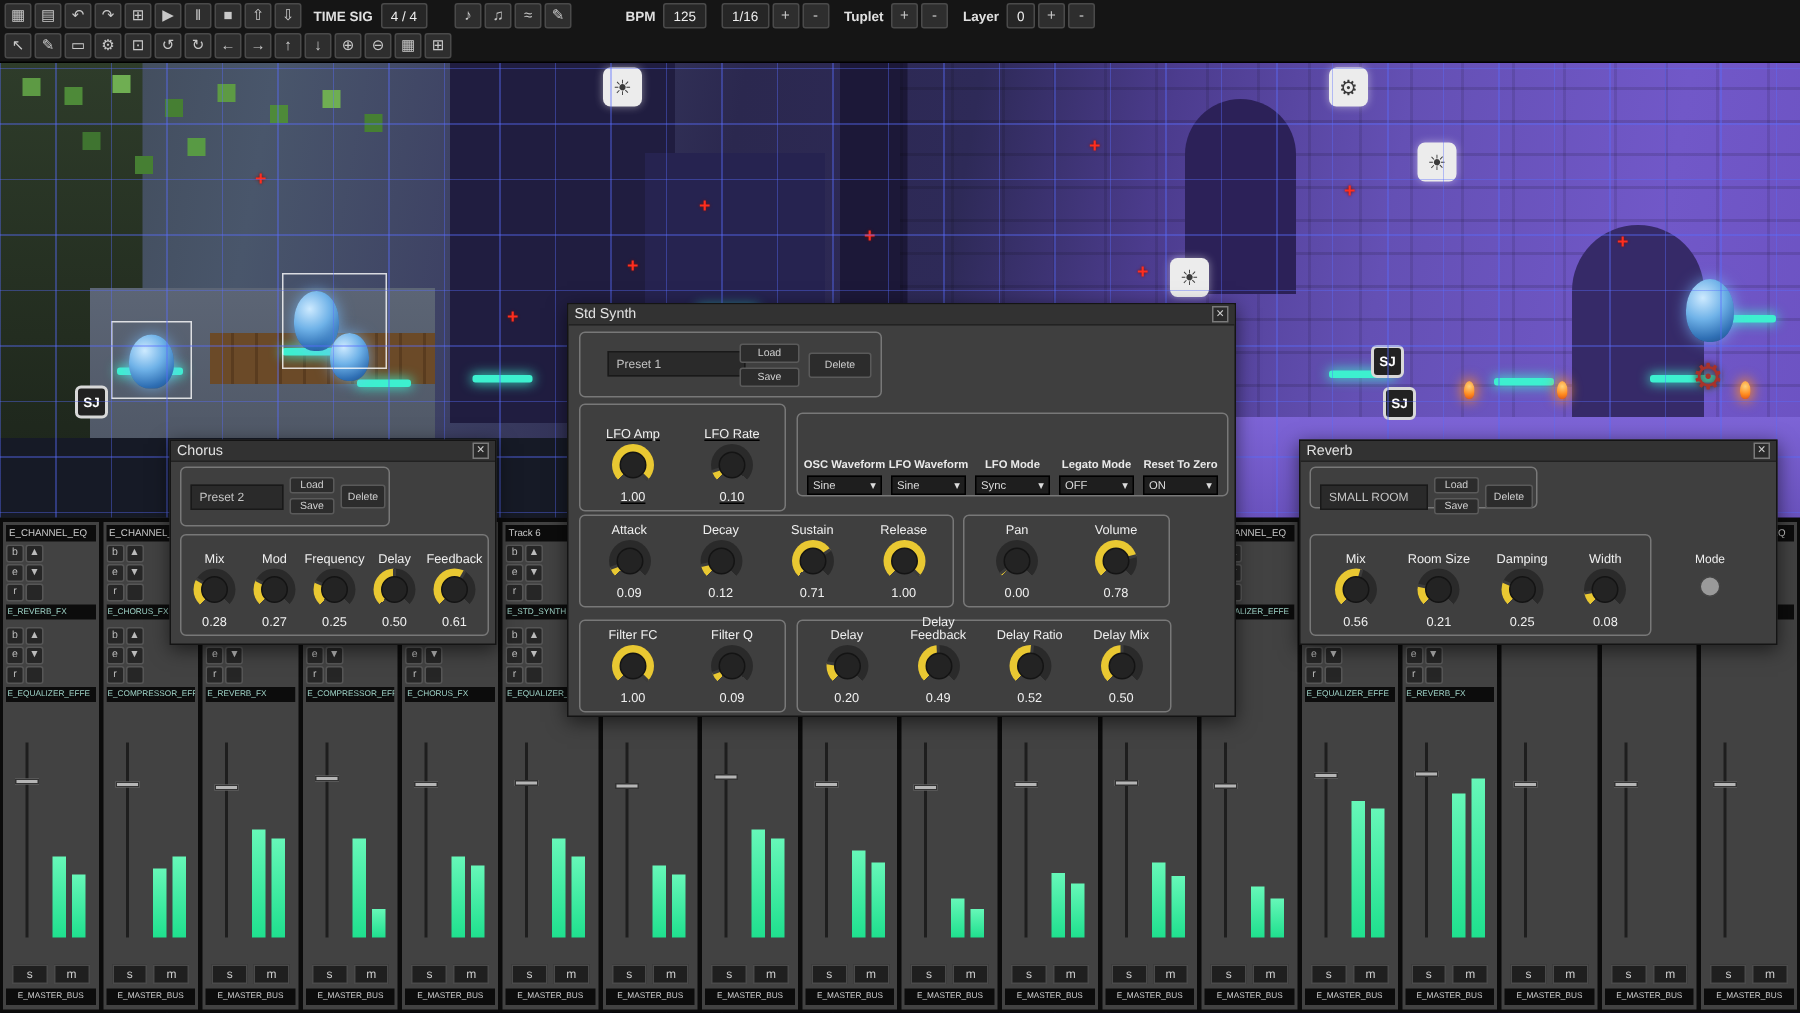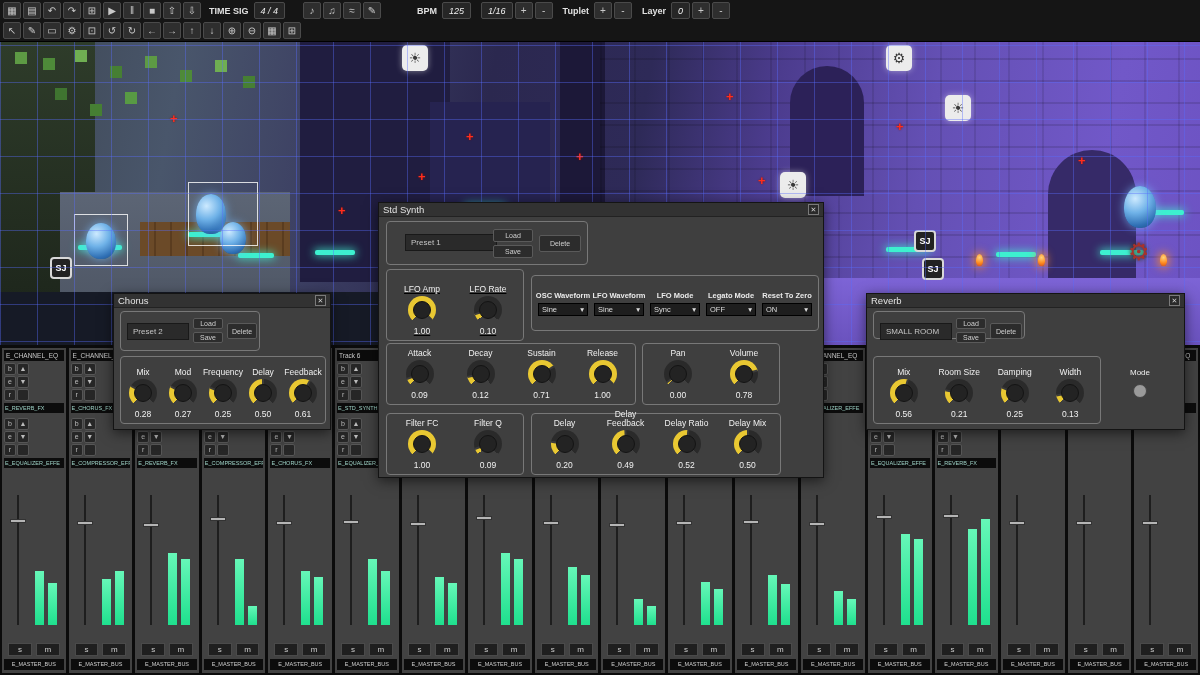--- a/index.html
+++ b/index.html
@@ -9,21 +9,21 @@
 
   
   .toolbar{position:absolute;top:0;left:0;width:1200px;height:42px;background:#151515;
     z-index:30;display:flex;flex-direction:column;gap:1px;padding:1px 3px;border-bottom:1px solid #000;}
   .tb-row{display:flex;align-items:center;height:19px;gap:2px;}
   .tb-icons{display:flex;gap:2px;}
   .tb-btn{width:18px;height:17px;background:#2e2e2e;border:1px solid #4a4a4a;border-radius:2px;
     color:#c9c9c9;font-size:10px;line-height:15px;text-align:center;flex:0 0 auto;}
   .tb-label{color:#e0e0e0;font-size:9px;font-weight:bold;margin:0 3px 0 6px;white-space:nowrap;}
   .tb-box{background:#262626;border:1px solid #4a4a4a;border-radius:2px;color:#efefef;
-    font-size:9px;height:17px;display:inline-flex;align-items:center;padding:0 6px;white-space:nowrap;font-style:italic;}
+    font-size:9px;height:17px;display:inline-flex;align-items:center;padding:0 6px;white-space:nowrap;}
 
   
   .scene{position:absolute;top:42px;left:0;width:1200px;height:633px;overflow:hidden;z-index:1;
     background:linear-gradient(100deg,#3d4652 0%,#49566b 14%,#3c3f63 26%,#2b284f 38%,#2e2a58 50%,
       #4c3c8e 60%,#6450b4 72%,#7158c8 86%,#6a50c0 100%);}
   .scene::after{content:"";position:absolute;inset:0;pointer-events:none;
     background-image:
       repeating-linear-gradient(0deg,rgba(88,108,255,.40) 0 1px,transparent 1px 37px),
       repeating-linear-gradient(90deg,rgba(88,108,255,.40) 0 1px,transparent 1px 37px);}
   .sp{position:absolute;}
@@ -99,21 +99,21 @@
   .btn-small{position:absolute;background:#2c2c2c;border:1px solid #5a5a5a;color:#cfcfcf;
     font-size:7px;display:flex;align-items:center;justify-content:center;border-radius:2px;}
   .knob-row{display:flex;justify-content:space-evenly;align-items:flex-end;padding:4px 2px;}
   .knob-unit{display:flex;flex-direction:column;align-items:center;flex:1 1 0;min-width:0;}
   .knob-label{color:#f0f0f0;font-size:8.5px;line-height:8.5px;text-align:center;}
   .knob{position:relative;width:28px;height:28px;margin:3px 0 2px;}
   .ring{position:absolute;inset:0;border-radius:50%;}
   .ptr{position:absolute;left:13px;top:0;width:2px;height:14px;background:#3b3b3b;transform-origin:50% 100%;}
   .inner{position:absolute;inset:5px;border-radius:50%;background:#232323;border:1px solid #141414;}
   .knob-value{color:#f0f0f0;font-size:8.5px;}
-  .dd-row{display:flex;align-items:center;justify-content:space-evenly;padding:0 3px;}
+  .dd-row{display:flex;align-items:flex-end;justify-content:space-evenly;padding:0 3px;}
   .dd{display:flex;flex-direction:column;align-items:center;gap:3px;flex:1 1 0;min-width:0;}
   .dd-label{color:#eaeaea;font-size:7.5px;font-weight:bold;white-space:nowrap;}
   .dd-box{width:50px;height:13px;background:#1e1e1e;border:1px solid #000;color:#ddd;font-size:7.5px;
     display:flex;align-items:center;justify-content:space-between;padding:0 3px;}
   .mode-label{position:absolute;color:#eee;font-size:8px;}
   .mode-knob{position:absolute;width:14px;height:14px;border-radius:50%;background:#9a9a9a;border:1px solid #444;}
 </style>
 </head>
 <body>
 
@@ -1136,20 +1136,20 @@
           </div>
           <div class="knob-value">0.25</div>
         </div>
         <div class="knob-unit">
           <div class="knob-label">Width</div>
           <div class="knob">
             <div class="ring" style="background: conic-gradient(from 225deg, rgb(233, 200, 50) 0deg, rgb(233, 200, 50) 35.1deg, rgb(42, 42, 42) 35.1deg, rgb(42, 42, 42) 270deg, transparent 270deg, transparent 360deg);"></div>
             <div class="ptr" style="transform: rotate(260.1deg);"></div>
             <div class="inner"></div>
           </div>
-          <div class="knob-value">0.13</div>
+          <div class="knob-value">0.08</div>
         </div>
       </div>
     <div class="mode-label" style="left:248px;top:74px;width:50px;text-align:center;">Mode</div>
     <div class="mode-knob" style="left:266px;top:90px;"></div>
   </div>
 
 </div>
 
 </body></html>

